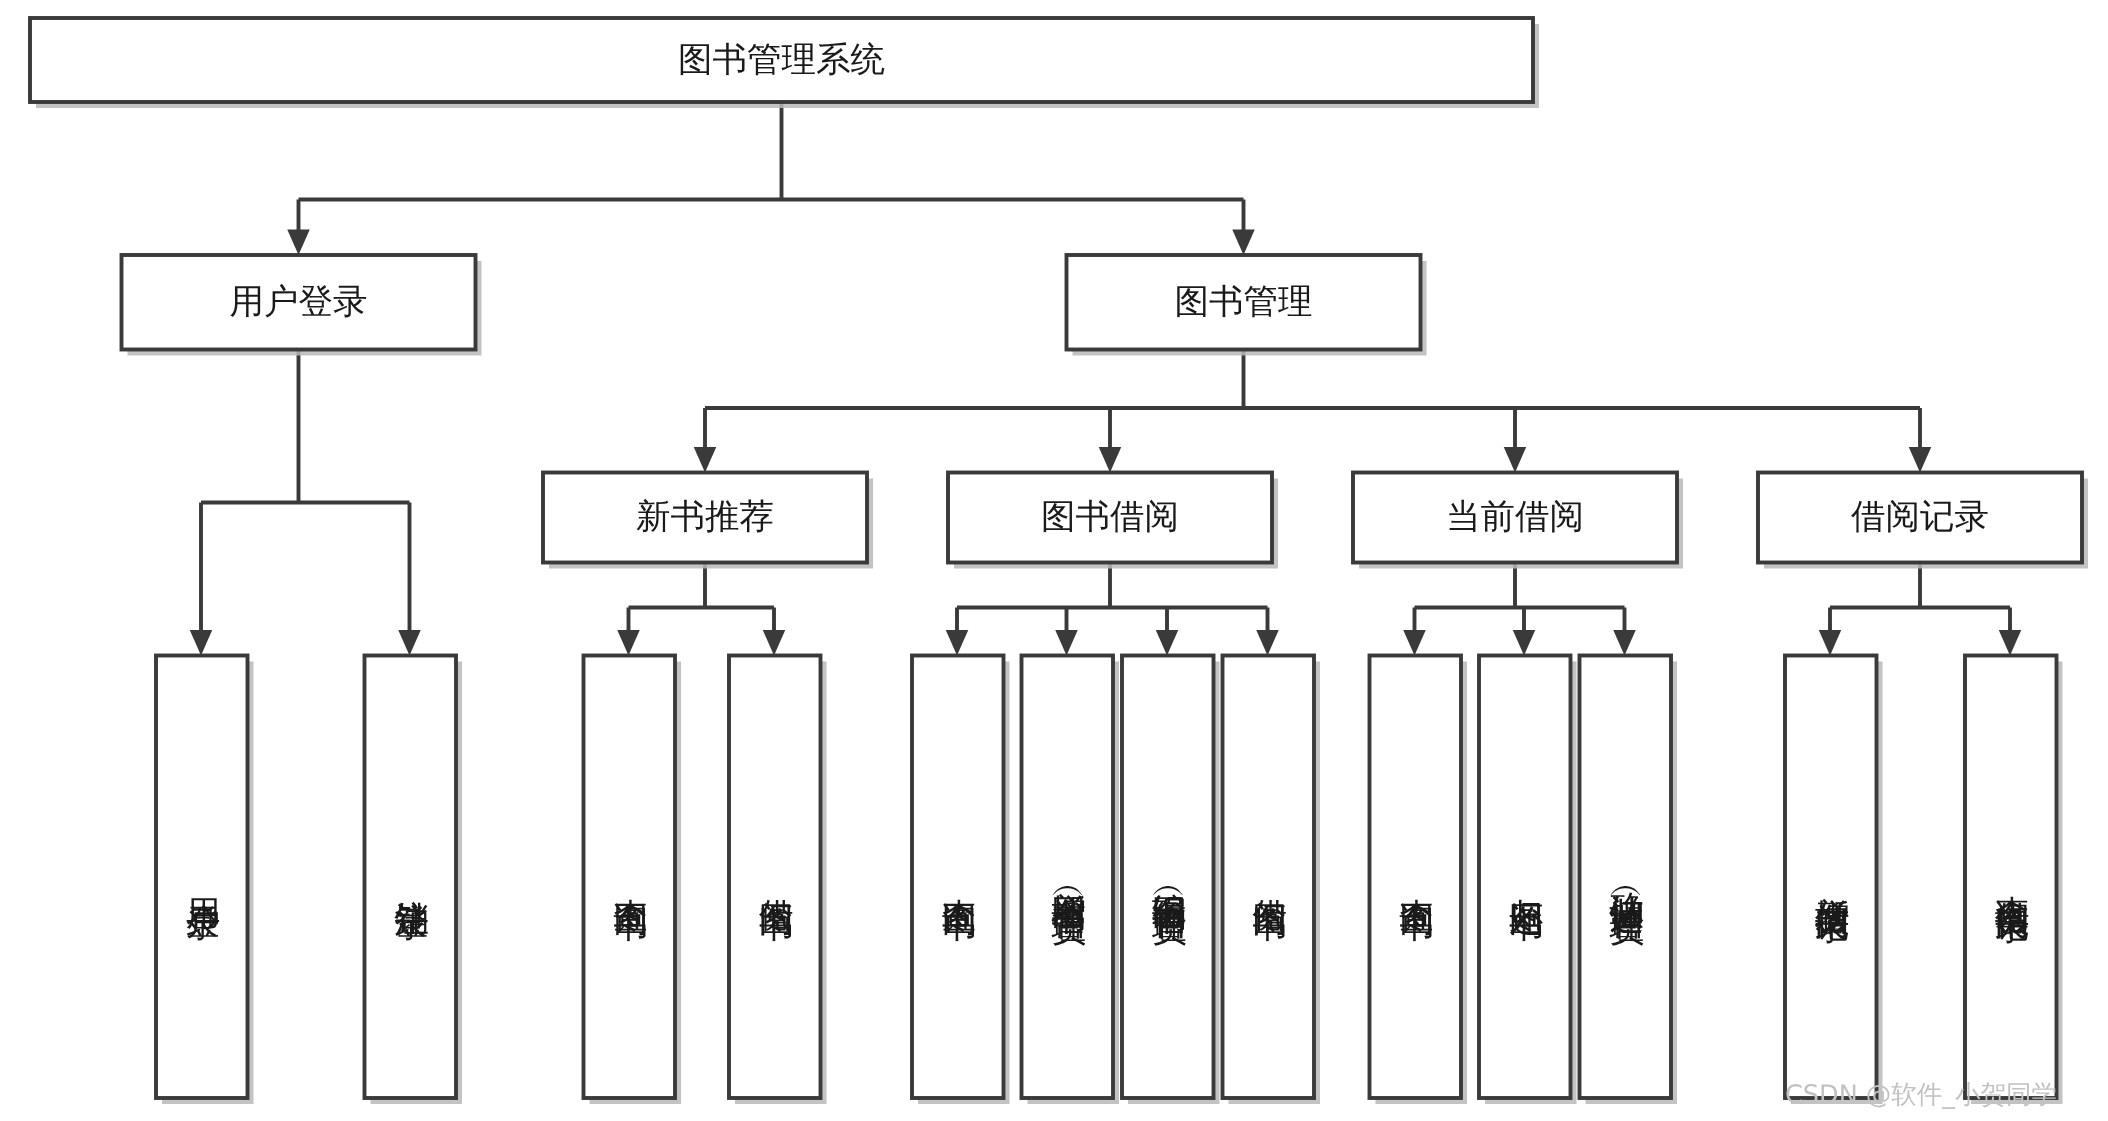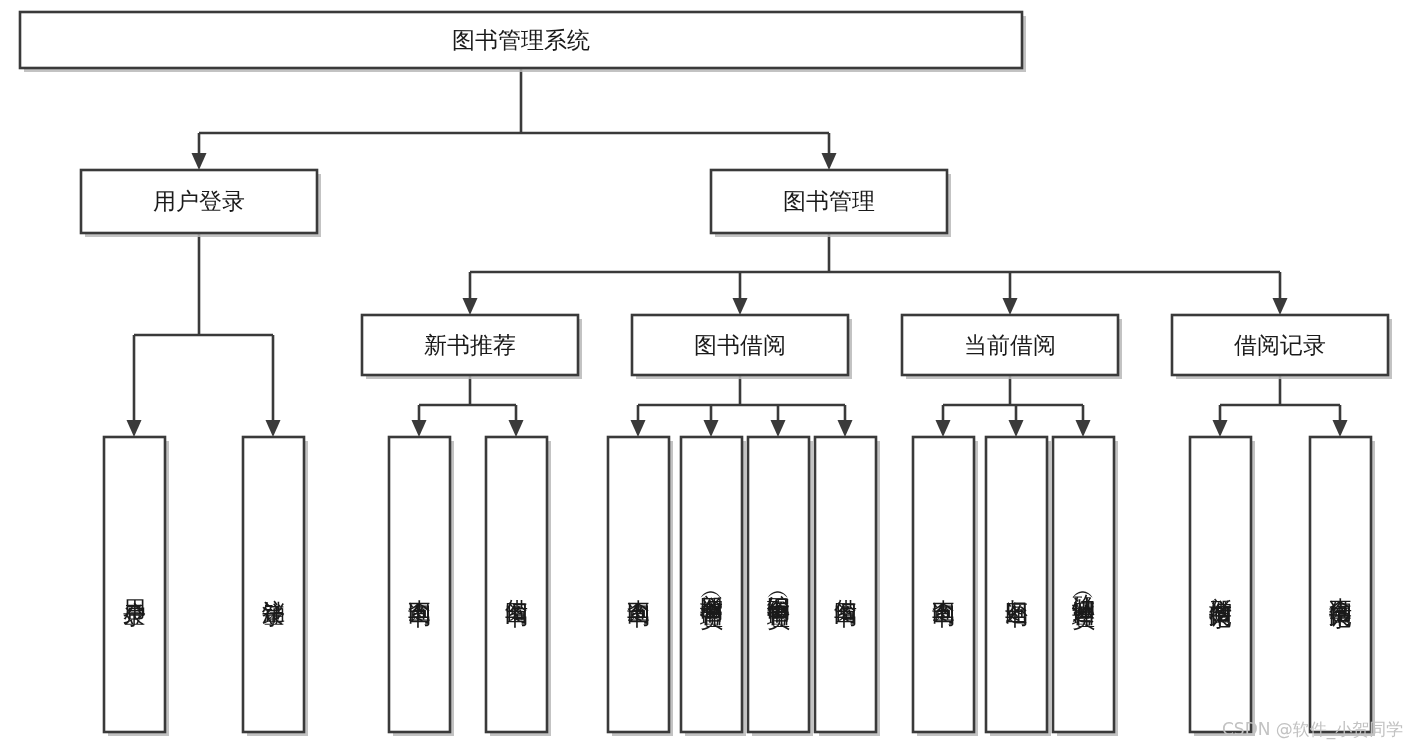--- a/index.html
+++ b/index.html
@@ -212,14 +212,14 @@
       <div class="leaf-label-wrap" style="left: 608px; top: 437px; width: 61px; height: 295px;">查询图书</div>
       <div class="leaf-label-wrap" style="left: 681px; top: 437px; width: 61px; height: 295px;">新增图书（管理员）</div>
       <div class="leaf-label-wrap" style="left: 748px; top: 437px; width: 61px; height: 295px;">编辑图书（管理员）</div>
       <div class="leaf-label-wrap" style="left: 815px; top: 437px; width: 61px; height: 295px;">借阅图书</div>
       <div class="leaf-label-wrap" style="left: 913px; top: 437px; width: 61px; height: 295px;">查询图书</div>
       <div class="leaf-label-wrap" style="left: 986px; top: 437px; width: 61px; height: 295px;">归还图书</div>
       <div class="leaf-label-wrap" style="left: 1053px; top: 437px; width: 61px; height: 295px;">确认归还（管理员）</div>
       <div class="leaf-label-wrap" style="left: 1190px; top: 437px; width: 61px; height: 295px;">新增借阅记录</div>
       <div class="leaf-label-wrap" style="left: 1310px; top: 437px; width: 61px; height: 295px;">查询借阅记录</div>
     </div>
-  <div class="watermark" style="left: 1190px; top: 718px; margin-left: 32px;">CSDN @软件_小贺同学</div>
+  <div class="watermark" style="left: 1190px; top: 718px;">CSDN @软件_小贺同学</div>
 </div>
 
 </body></html>

